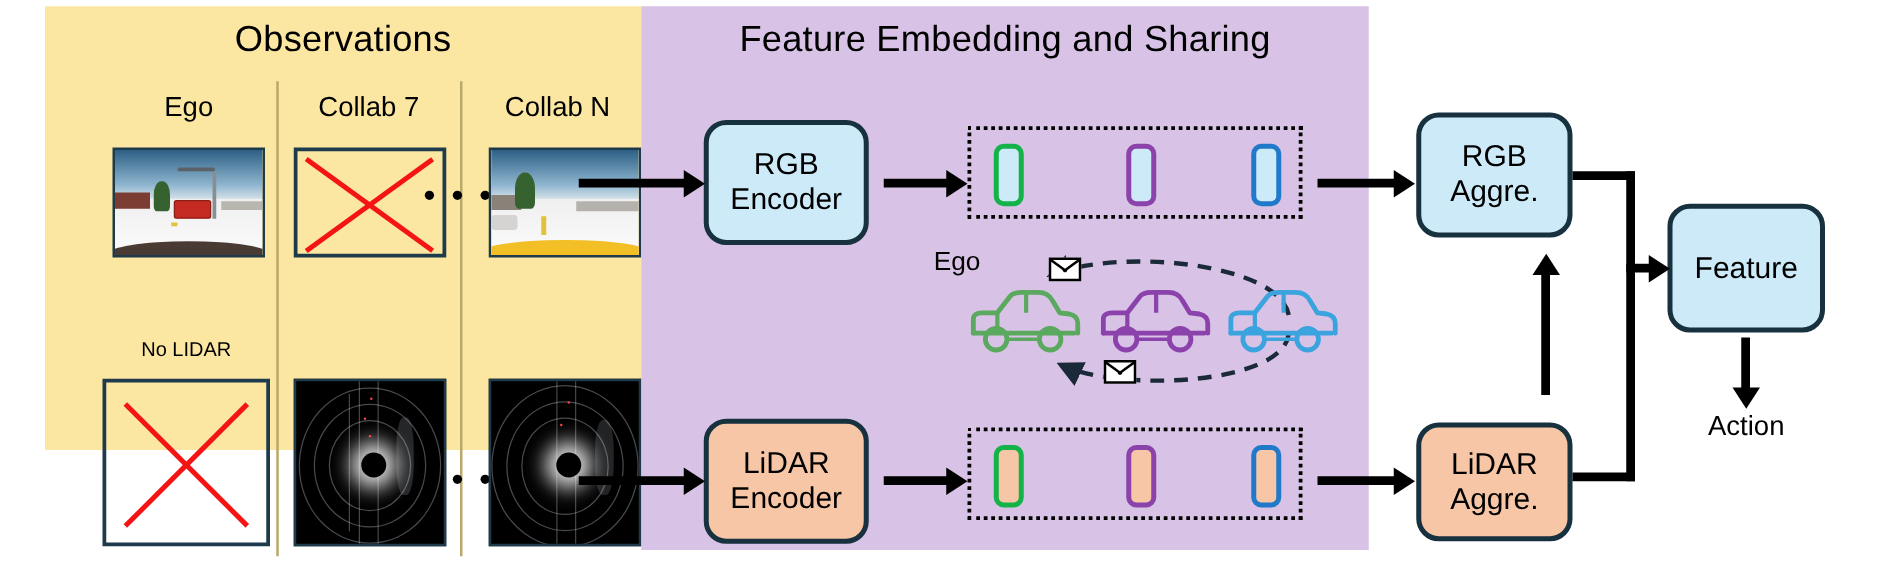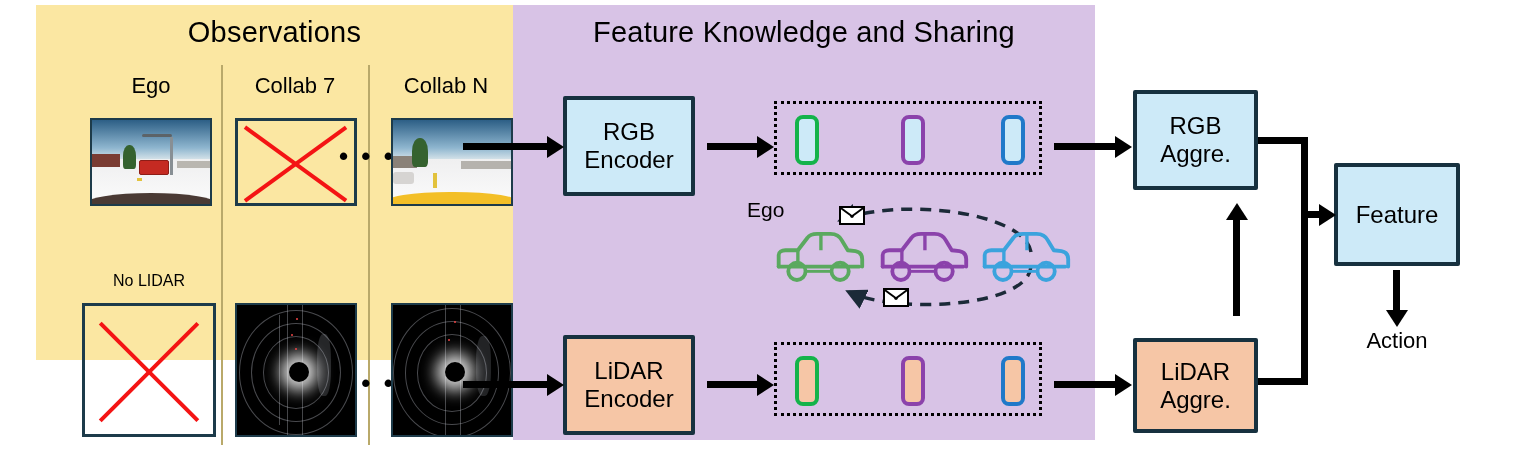--- a/index.html
+++ b/index.html
@@ -74,21 +74,21 @@
   }
 
   .missing-note {
     position:absolute; font-size:16px; color:#000; text-align:center; line-height:1.22; white-space:pre-line;
   }
   #note-no-rgb   { left: 199px; top: 206px; width: 122px; }
   #note-no-lidar { left: 46px;  top: 266px; width: 134px; }
 
   
   .box {
-    position:absolute; border:4px solid #17313f; border-radius:2px;
+    position:absolute; border:4px solid #17313f; border-radius:18px;
     display:flex; align-items:center; justify-content:center; text-align:center;
     font-size:24px; color:#000; line-height:1.16; white-space:pre-line;
   }
   .box.blue  { background:#cdeaf8; }
   .box.peach { background:#f6c6a6; }
   #box-rgb-encoder   { left: 563px;  top: 96px;  width: 132px; height: 100px; }
   #box-lidar-encoder { left: 563px;  top: 335px; width: 132px; height: 100px; }
   #box-rgb-aggre     { left: 1133px; top: 90px;  width: 125px; height: 100px; }
   #box-lidar-aggre   { left: 1133px; top: 338px; width: 125px; height: 95px;  }
   #box-control       { left: 1334px; top: 163px; width: 126px; height: 103px; }
@@ -233,21 +233,21 @@
       <div class="lidar-ring" style="left:10%;top:12%;width:80%;height:80%;"></div>
       <div class="lidar-ring" style="left:0%;top:2%;width:100%;height:100%;"></div>
       <div class="lidar-beam" style="left:70%;top:24%;width:13%;height:46%;border-radius:40%;opacity:.5;"></div>
       <div class="lidar-core"></div>
       <div class="lidar-pt" style="left:52%;top:12%;"></div>
       <div class="lidar-pt" style="left:47%;top:26%;"></div>
     </div>
   </div>
 
   <div class="panel" id="panel-feature-embedding">
-    <div class="section-title">Feature Knowledge and Sharing</div>
+    <div class="section-title">Feature Embedding and Sharing</div>
   </div>
 
 
   <div class="box blue" id="box-rgb-encoder">RGB
 Encoder</div>
   <div class="box peach" id="box-lidar-encoder">LiDAR
 Encoder</div>
   <div class="box blue" id="box-rgb-aggre">RGB
 Aggre.</div>
   <div class="box peach" id="box-lidar-aggre">LiDAR

